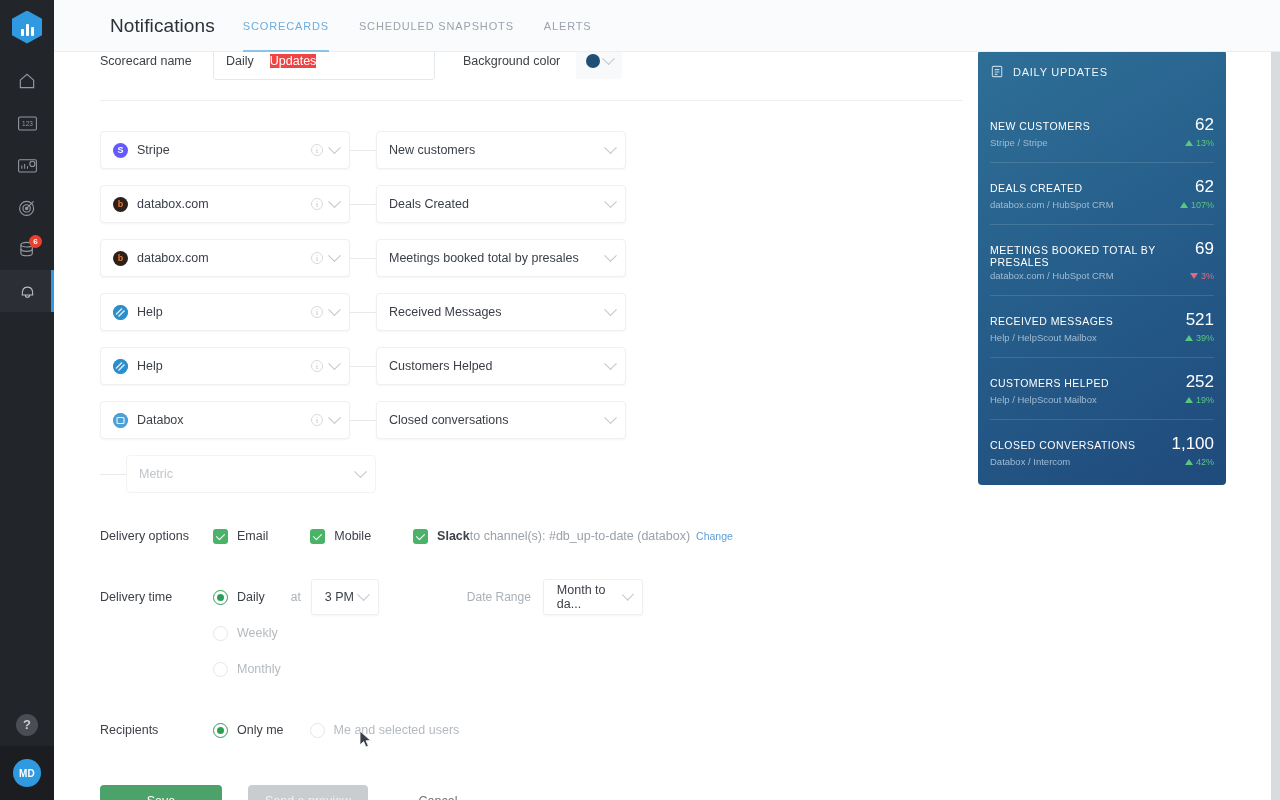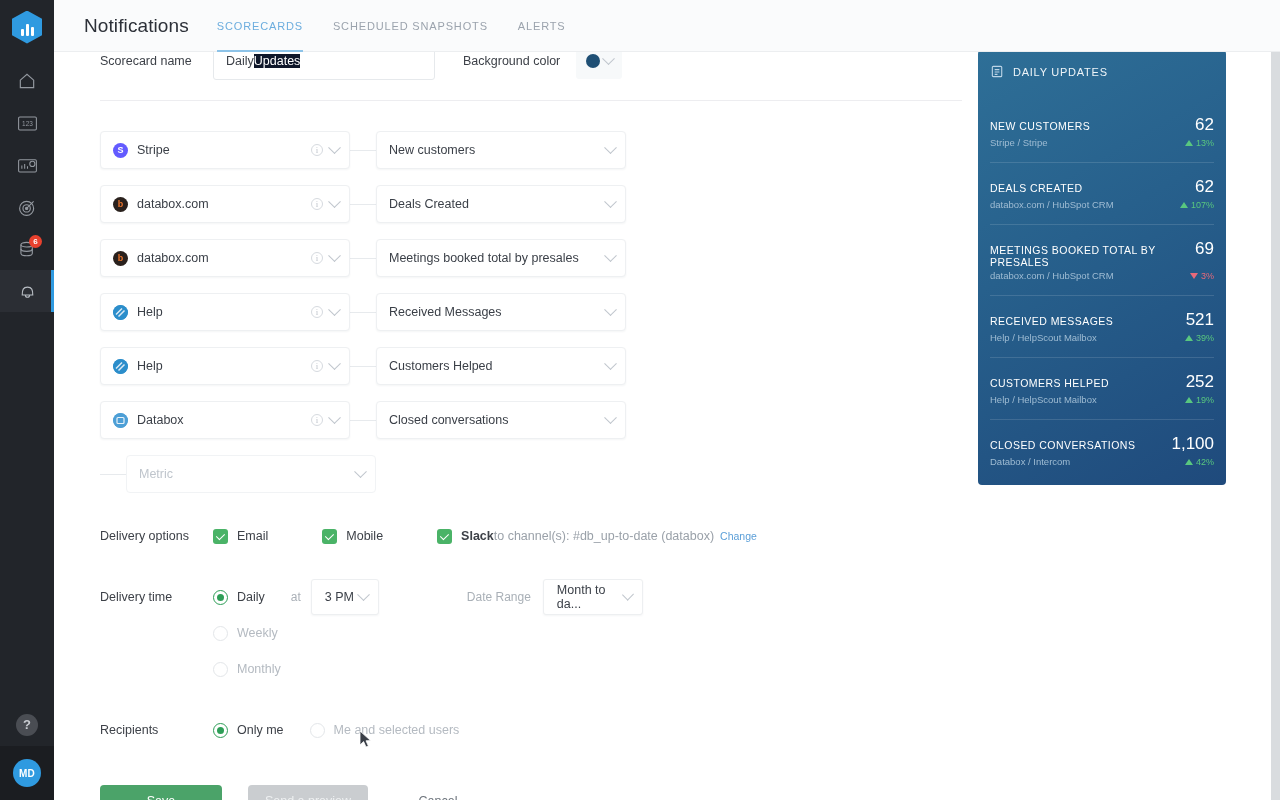--- a/index.html
+++ b/index.html
@@ -59,21 +59,21 @@
     display: flex; align-items: center; justify-content: center;
   }
 
   
   .main {
     flex: 1; position: relative; height: 800px; background: #ffffff; overflow: hidden;
   }
   .topbar {
     position: absolute; top: 0; left: 0; right: 0; height: 52px; z-index: 30;
     background: #fafbfc; border-bottom: 1px solid #eceef0;
-    display: flex; align-items: center; padding-left: 30px;
+    display: flex; align-items: center; padding-left: 56px;
   }
   .page-title { font-size: 19px; color: #2c3038; font-weight: normal; letter-spacing: .1px; }
   .tabs { display: flex; align-items: center; margin-left: 28px; height: 52px; }
   .tab {
     font-size: 11px; letter-spacing: .85px; color: #9ba3ad; margin-right: 30px;
     height: 52px; display: flex; align-items: center; position: relative; cursor: pointer;
   }
   .tab.active { color: #6cadde; }
   .tab.active::after {
     content: ""; position: absolute; left: 0; right: 0; bottom: 0; height: 2px; background: #8dc3e8;
@@ -85,21 +85,21 @@
   .form { position: absolute; left: 46px; top: 40px; width: 880px; }
 
   .row-top { display: flex; align-items: center; height: 42px; }
   .lbl { font-size: 12.5px; color: #3d4148; }
   .lbl-w { width: 113px; flex: 0 0 113px; }
   .name-input {
     width: 222px; height: 38px; border: 1px solid #e6e9ec; border-radius: 3px;
     background: #fff; display: flex; align-items: center; padding: 0 12px;
     font-size: 12.5px; color: #3d4148; position: relative;
   }
-  .sel-text { background: #0f172a; color: #ffffff; }
+  .sel-text { background: #ef4444; color: #ffffff; margin-left: 16px; }
   .bg-label { margin-left: 28px; font-size: 12.5px; color: #3d4148; }
   .swatch-box {
     margin-left: 16px; width: 46px; height: 36px; border-radius: 3px; background: #f7f9fa;
     display: flex; align-items: center; justify-content: center; gap: 4px;
   }
   .swatch { width: 14px; height: 14px; border-radius: 50%; background: #1f4f74; }
 
   .divider { height: 1px; background: #ededf0; margin: 18px 0 0 0; width: 862px; }
 
   .src-rows { margin-top: 22px; }
@@ -126,21 +126,21 @@
   }
   .chev { width: 9px; height: 9px; border-right: 1.4px solid #c0c6cd; border-bottom: 1.4px solid #c0c6cd;
           transform: rotate(45deg) translate(-2px,-2px); }
   .connector { width: 26px; height: 1px; background: #e7eaed; }
   .pill-metric { width: 250px; }
 
   
   .section { margin-top: 18px; }
   .drow { display: flex; align-items: center; min-height: 34px; }
   .drow-label { width: 113px; flex: 0 0 113px; font-size: 12.5px; color: #3d4148; }
-  .chk-group { display: flex; align-items: flex-start; gap: 12px; }
+  .chk-group { display: flex; align-items: flex-start; }
   .chk-item { display: flex; align-items: center; margin-right: 42px; }
   .chk {
     width: 15px; height: 15px; border-radius: 3px; background: #4ab367; margin-right: 9px;
     display: flex; align-items: center; justify-content: center; flex: 0 0 15px;
   }
   .chk::after { content: ""; width: 7px; height: 3.5px; border-left: 1.7px solid #fff;
     border-bottom: 1.7px solid #fff; transform: rotate(-45deg) translate(0px,-1px); }
   .chk-label { font-size: 12.5px; color: #3d4148; }
   .chk-label.strong { font-weight: bold; }
   .muted { color: #9aa1a9; }

